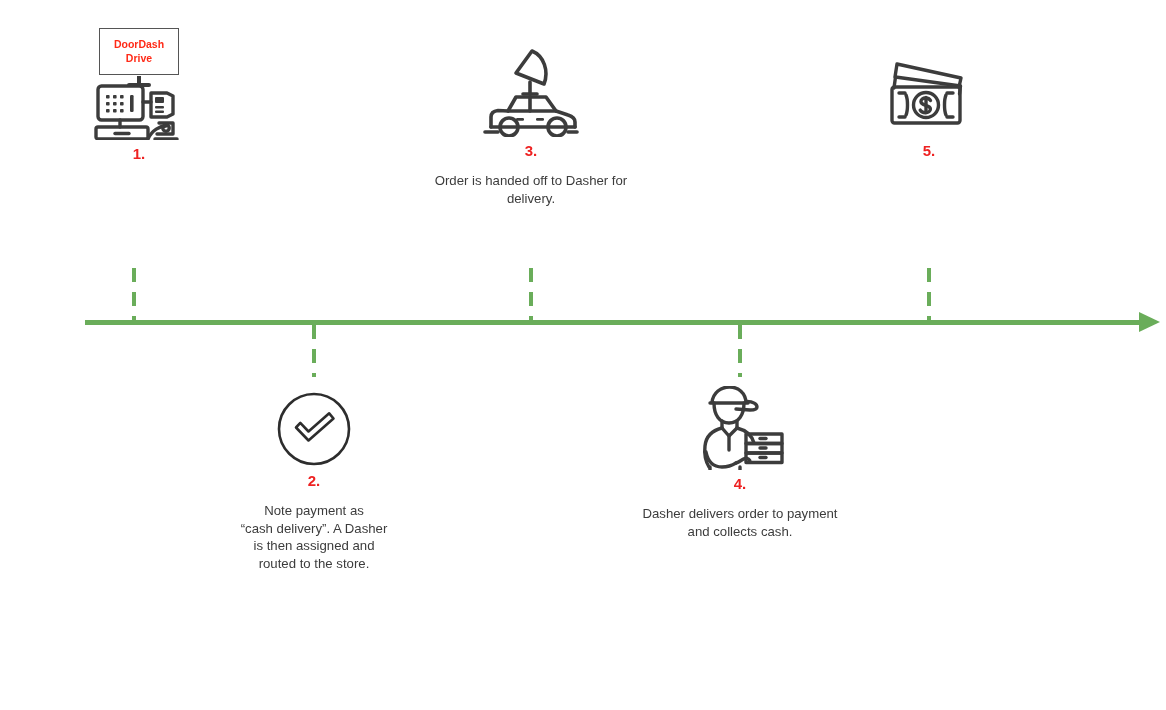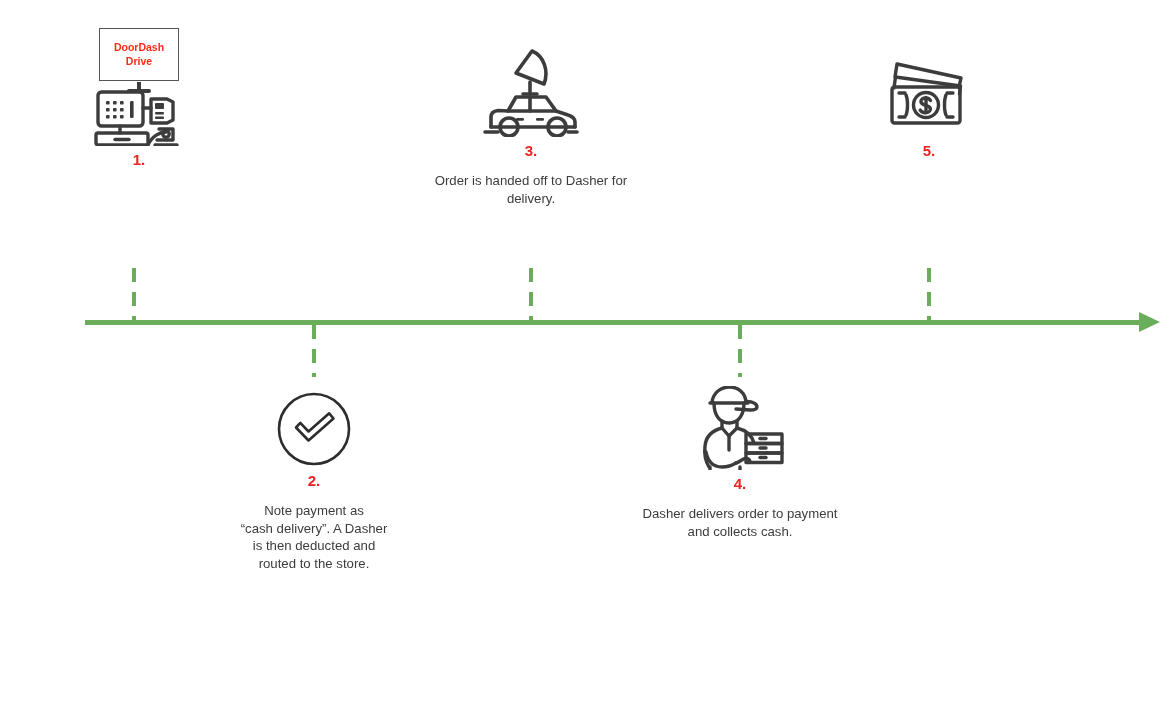--- a/index.html
+++ b/index.html
@@ -71,21 +71,21 @@
     font-size: 13.2px;
     line-height: 1.33;
     margin-top: 14px;
     white-space: pre-line;
   }
 
   
   .dd-box {
     box-sizing: border-box;
     width: 80px;
-    height: 53px;
+    height: 47px;
     border: 1px solid #555555;
     background: #ffffff;
     margin: 0 auto 1px auto;
     display: flex;
     align-items: center;
     justify-content: center;
   }
   .dd-box-text {
     color: #ff2a17;
     font-size: 10.5px;
@@ -208,21 +208,21 @@
 
   <div class="step" style="left:189px; top:391px; width:250px;">
     <svg class="step-icon" width="76" height="76" viewBox="0 0 76 76" fill="none" stroke="#2d2d2d" stroke-width="2.6" stroke-linecap="round" stroke-linejoin="round">
       <circle cx="38" cy="38" r="35"></circle>
 
       <path d="M20 36.5 l12.5 13 l25 -22 l-4.3 -5.2 l-20.7 18.2 l-8.2 -8.6 z"></path>
     </svg>
     <div class="step-number">2.</div>
     <div class="step-caption">Note payment as
 “cash delivery”. A Dasher
-is then deducted and
+is then assigned and
 routed to the store.</div>
   </div>
 
   <div class="step" style="left:615px; top:386px; width:250px;">
     <svg class="step-icon" width="92" height="84" viewBox="0 0 92 84" fill="none" stroke="#3c3c3c" stroke-width="3.4" stroke-linecap="round" stroke-linejoin="round">
 
       <path d="M18 16.5 c1 -10 9 -15.5 17.5 -15.5 c9 0 16 6 16.5 15.5"></path>
       <path d="M16 17 h38"></path>
       <path d="M53 15.5 c6 0 10 2.5 10 5.5 c0 2 -3 3 -7 3 l-14 -1"></path>
 

